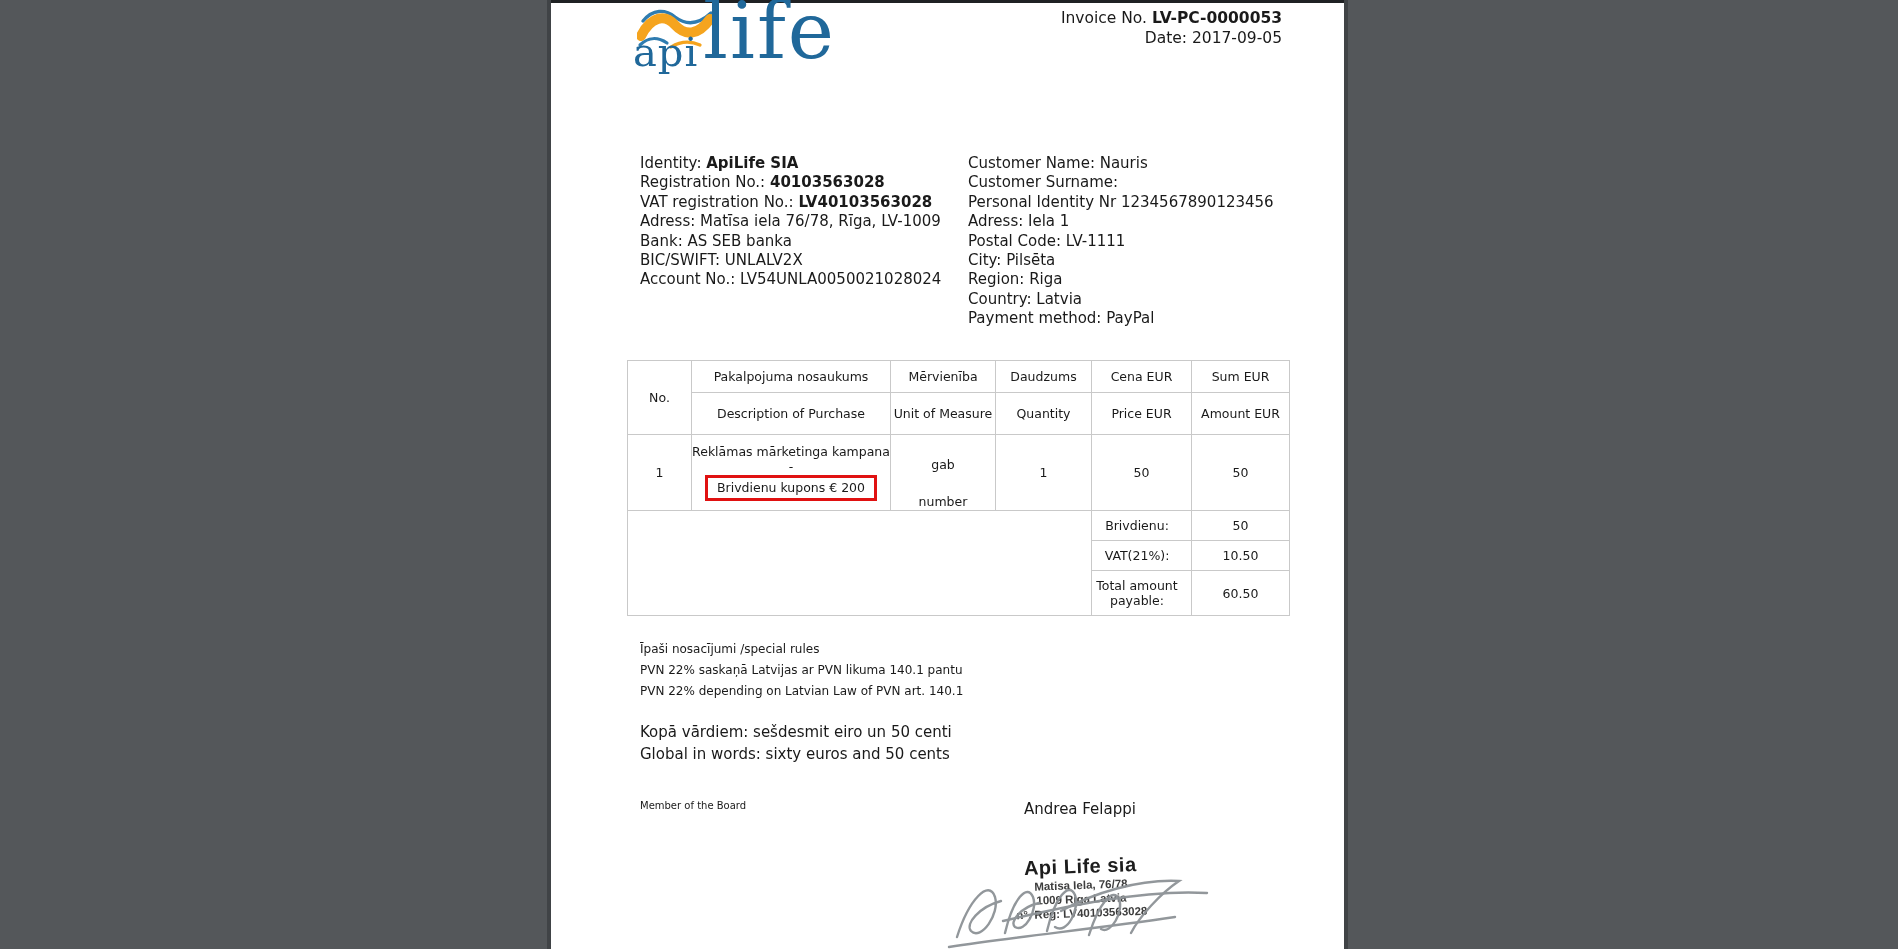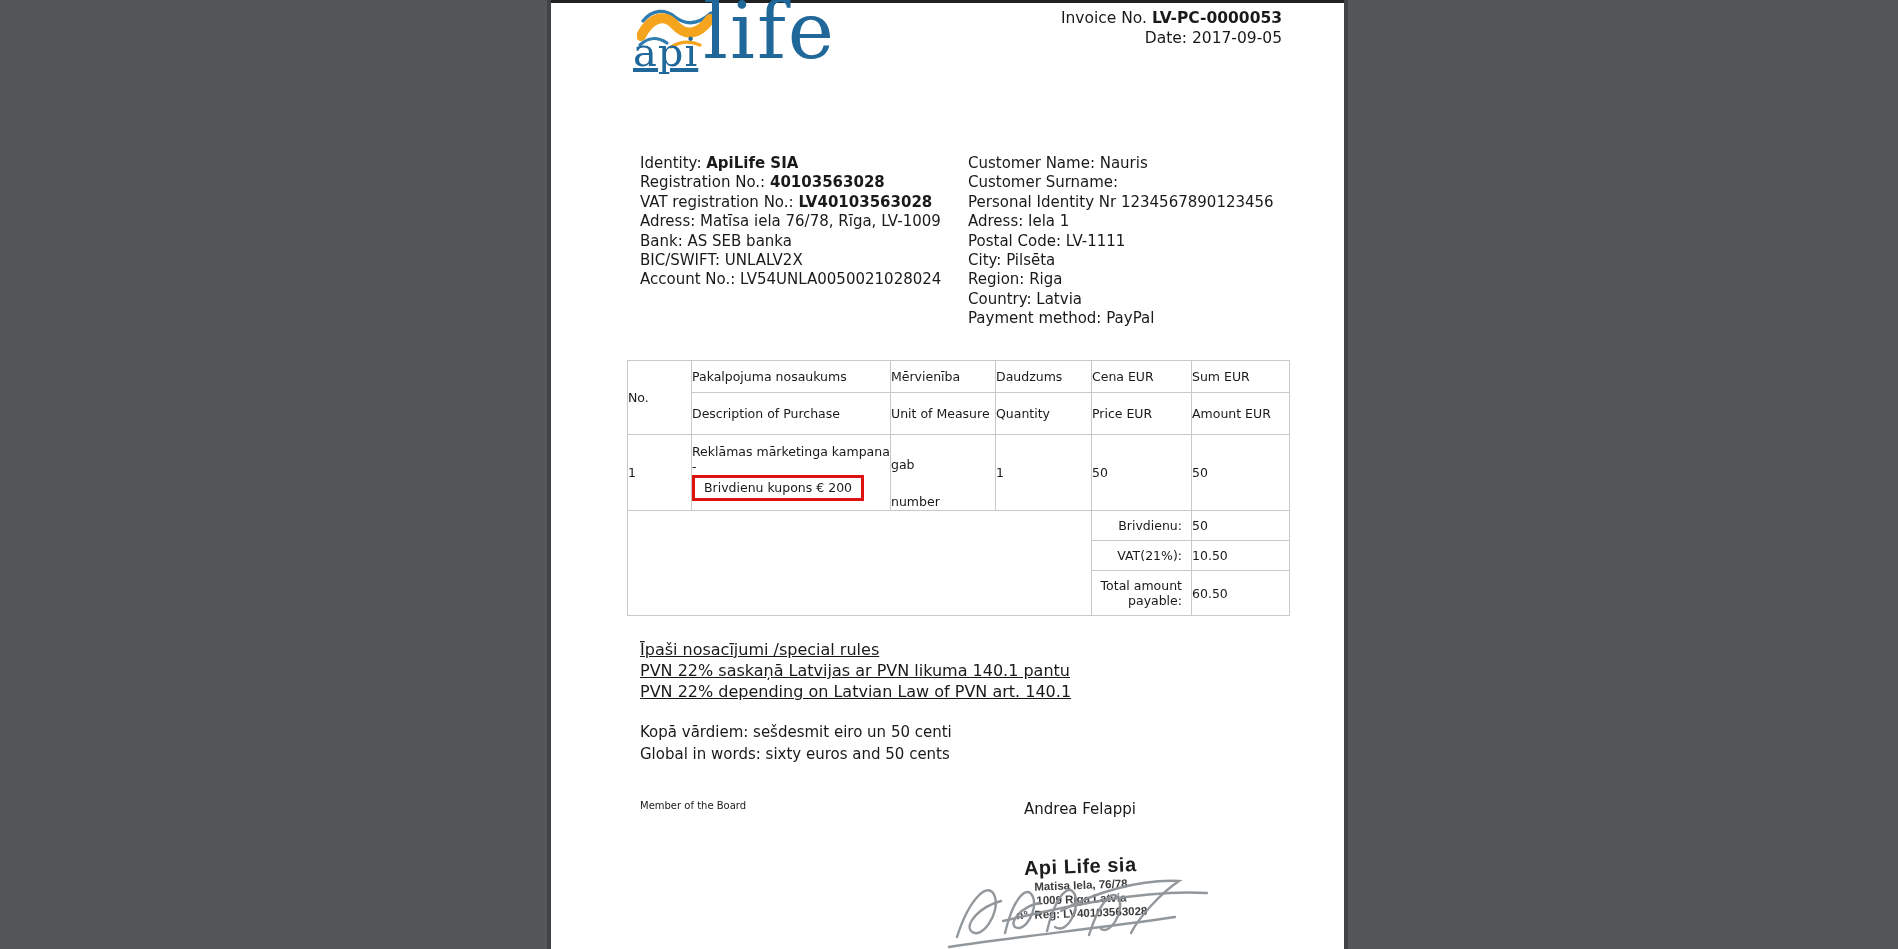--- a/index.html
+++ b/index.html
@@ -16,21 +16,21 @@
     border-top:3px solid #1f2123;
     box-shadow:-4px 0 0 #404346, 4px 0 0 #404346;
   }
 
   
   .logo { position:absolute; left:82px; top:0; width:300px; height:90px; }
   .logo-swoosh { position:absolute; left:4px; top:4px; }
   .logo-api {
     position:absolute; left:0; top:26px;
     font-family:"DejaVu Serif","Liberation Serif",serif;
-    font-size:40px; color:#20689a; letter-spacing:1px;text-decoration:underline;
+    font-size:40px; color:#20689a; letter-spacing:1px;
   }
   .logo-life {
     position:absolute; left:70px; top:-17px;
     font-family:"DejaVu Serif","Liberation Serif",serif;
     font-size:78px; color:#20689a; letter-spacing:2px;
   }
 
   
   .inv-meta {
     position:absolute; right:62px; top:6px;
@@ -42,38 +42,38 @@
   .provider { position:absolute; left:89px; top:151px; font-size:15px; line-height:19.4px; }
   .customer { position:absolute; left:417px; top:151px; font-size:15px; line-height:19.4px; }
   .bold-val { font-weight:bold; }
 
   
   table.inv {
     position:absolute; left:76px; top:357px; width:662px;
     border-collapse:collapse; table-layout:fixed;
     font-size:12.5px; color:#1a1a1a;
   }
-  table.inv td { border:1px solid #c9c9c9; vertical-align:middle;margin-top:44px; }
+  table.inv td { border:1px solid #c9c9c9; text-align:center; vertical-align:middle;margin-top:44px; }
   tr.h1 { height:32px; }
   tr.h2 { height:42px; }
   tr.item { height:76px; }
   tr.t-sub, tr.t-vat { height:30px; }
   tr.t-total { height:45px; }
   td.desc-cell { vertical-align:top; line-height:15px; }
   .redbox {
     display:inline-block; border:3px solid #e01111;
     padding:2px 9px 3px; margin-top:1px;
   }
   td.unit-cell { vertical-align:top; padding-top:21px; }
   td.unit-cell .u2 { margin-top:22px; }
   td.total-label { text-align:right; padding-right:9px; line-height:15px; }
   td.spacer-cell { border-top:1px solid #c9c9c9; }
 
   
-  .special-rules { position:absolute; left:89px; top:636px; font-size:16px; line-height:21px;text-decoration:underline; }
+  .special-rules { position:absolute; left:89px; top:636px; font-size:12px; line-height:21px; }
   .amount-words  { position:absolute; left:89px; top:719px; font-size:15px; line-height:21.5px; }
 
   
   .sig-left  { position:absolute; left:89px;  top:797px; font-size:10px; }
   .sig-right { position:absolute; left:473px; top:797px; font-size:15px; }
 
   .stamp {
     position:absolute; left:425px; top:852px; width:210px;
     text-align:center; transform:rotate(-2deg); z-index:1;
     font-family:"Liberation Sans","DejaVu Sans",sans-serif;

